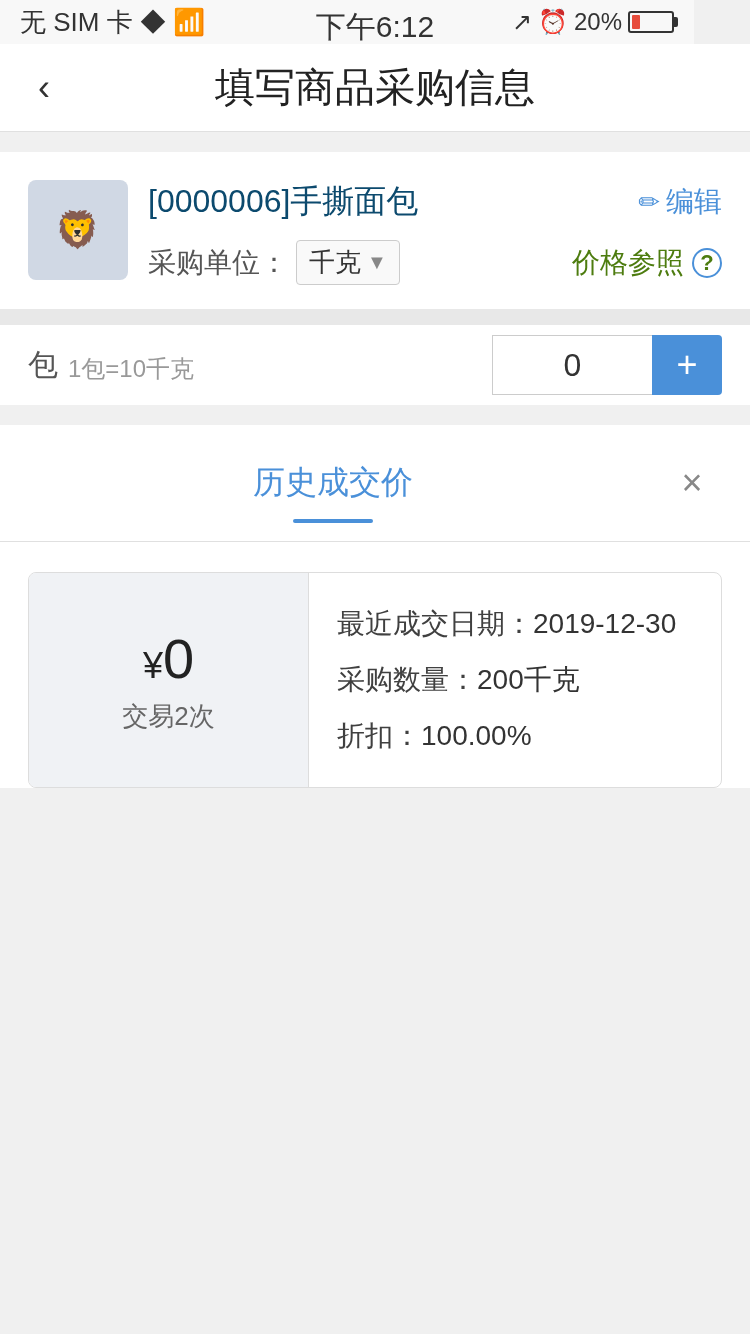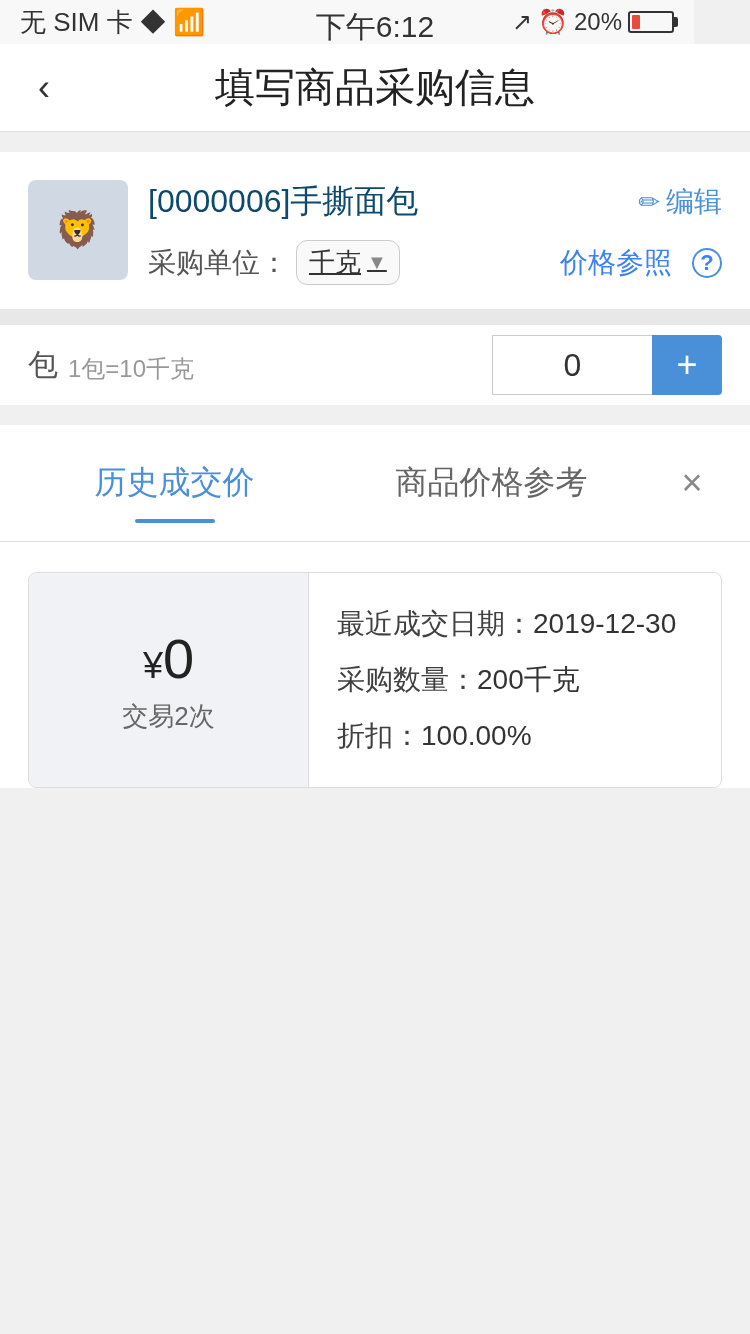--- a/index.html
+++ b/index.html
@@ -155,40 +155,39 @@
       justify-content: space-between;
     }
     .unit-label {
       font-size: 28px;
       color: #555;
     }
     .unit-select {
       display: flex;
       align-items: center;
       border: 1px solid #ccc;
-      border-radius: 11px;
+      border-radius: 4px;
       padding: 4px 12px;
       font-size: 26px;
       color: #333;
       background: #f9f9f9;
       cursor: pointer;
       margin-left: 8px;
-      text-decoration: underline;
     }
     .unit-select .arrow {
       margin-left: 6px;
       font-size: 20px;
       color: #888;
     }
     .price-ref-link {
       display: flex;
       align-items: center;
-      gap: 20px;
+      gap: 8px;
       font-size: 28px;
-      color: #3b82f6;
+      color: #4d7c0f;
       cursor: pointer;
     }
     .price-ref-icon {
       width: 30px;
       height: 30px;
       border: 2px solid #4a90d9;
       border-radius: 50%;
       display: flex;
       align-items: center;
       justify-content: center;
@@ -421,23 +420,20 @@
       <span>+</span>
     </button>
   </div>
 </div>
 
 <div class="tabs-section">
   <div class="tabs-header">
     <div class="tab-item active">
       <span>历史成交价</span>
     </div>
-    <div class="tab-item">
-      <span>商品价格参考</span>
-    </div>
     <div class="tab-close">
       <span>×</span>
     </div>
   </div>
 
   <div class="price-card">
     <div class="price-left">
       <div class="price-amount">
         <span class="price-yen">¥</span><span>0</span>
       </div>

